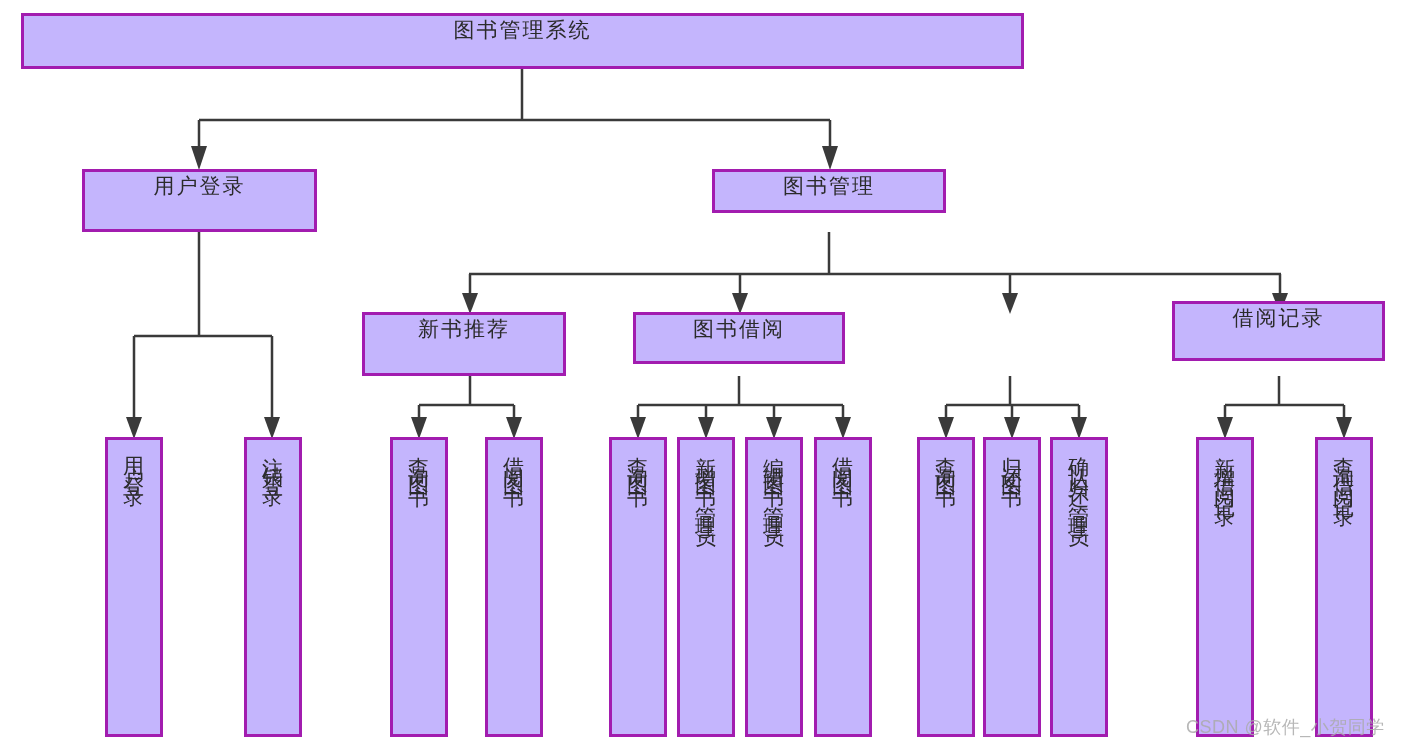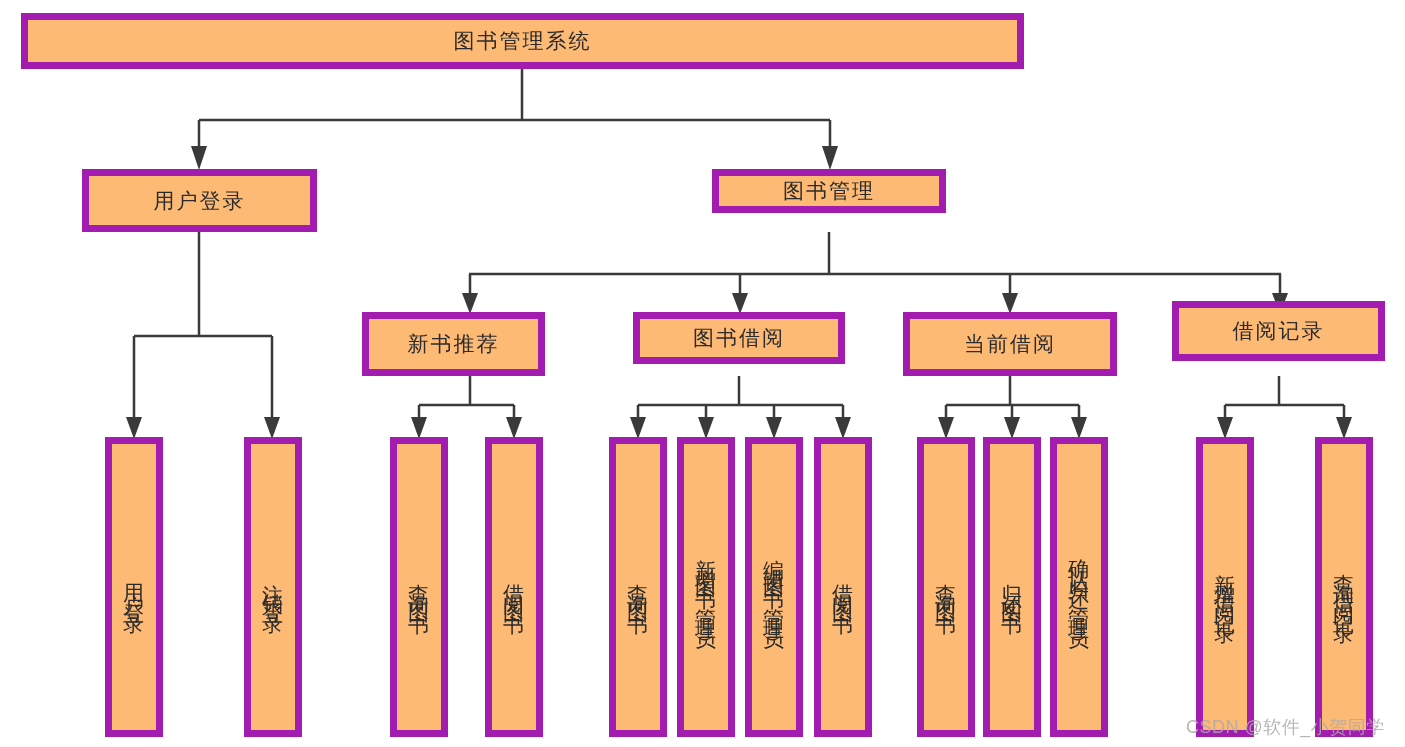--- a/index.html
+++ b/index.html
@@ -16,24 +16,23 @@
     overflow: hidden;
   }
   #wires {
     position: absolute;
     left: 0; top: 0;
     width: 1405px; height: 747px;
   }
   .box {
     position: absolute;
     box-sizing: border-box;
-    border: 7px solid #a21caf;
-    background: #fdba74;
+    border: 3px solid #a21caf;
+    background: #c4b5fd;
     display: flex;
-    align-items: center;
     justify-content: center;
     color: #2b2b2b;
     z-index: 2;
   }
   .hbox span {
     font-size: 21px;
     letter-spacing: 2px;
     white-space: nowrap;
   }
   .vbox {
@@ -125,28 +124,25 @@
     <span>图书管理系统</span>
   </div>
 
   <div class="box hbox" style="left:82px; top:169px; width:235px; height:63px">
     <span>用户登录</span>
   </div>
   <div class="box hbox" style="left:712px; top:169px; width:234px; height:44px">
     <span>图书管理</span>
   </div>
 
-  <div class="box hbox" style="left:362px; top:312px; width:183px; height:64px">
+  <div class="box hbox" style="left:362px; top:312px; width:204px; height:64px">
     <span>新书推荐</span>
   </div>
   <div class="box hbox" style="left:633px; top:312px; width:212px; height:52px">
     <span>图书借阅</span>
-  </div>
-  <div class="box hbox" style="left:903px; top:312px; width:214px; height:64px">
-    <span>当前借阅</span>
   </div>
   <div class="box hbox" style="left:1172px; top:301px; width:213px; height:60px">
     <span>借阅记录</span>
   </div>
 
   <div class="box vbox" style="left:105px">
     <span>用户登录</span>
   </div>
   <div class="box vbox" style="left:244px">
     <span>注销登录</span>

